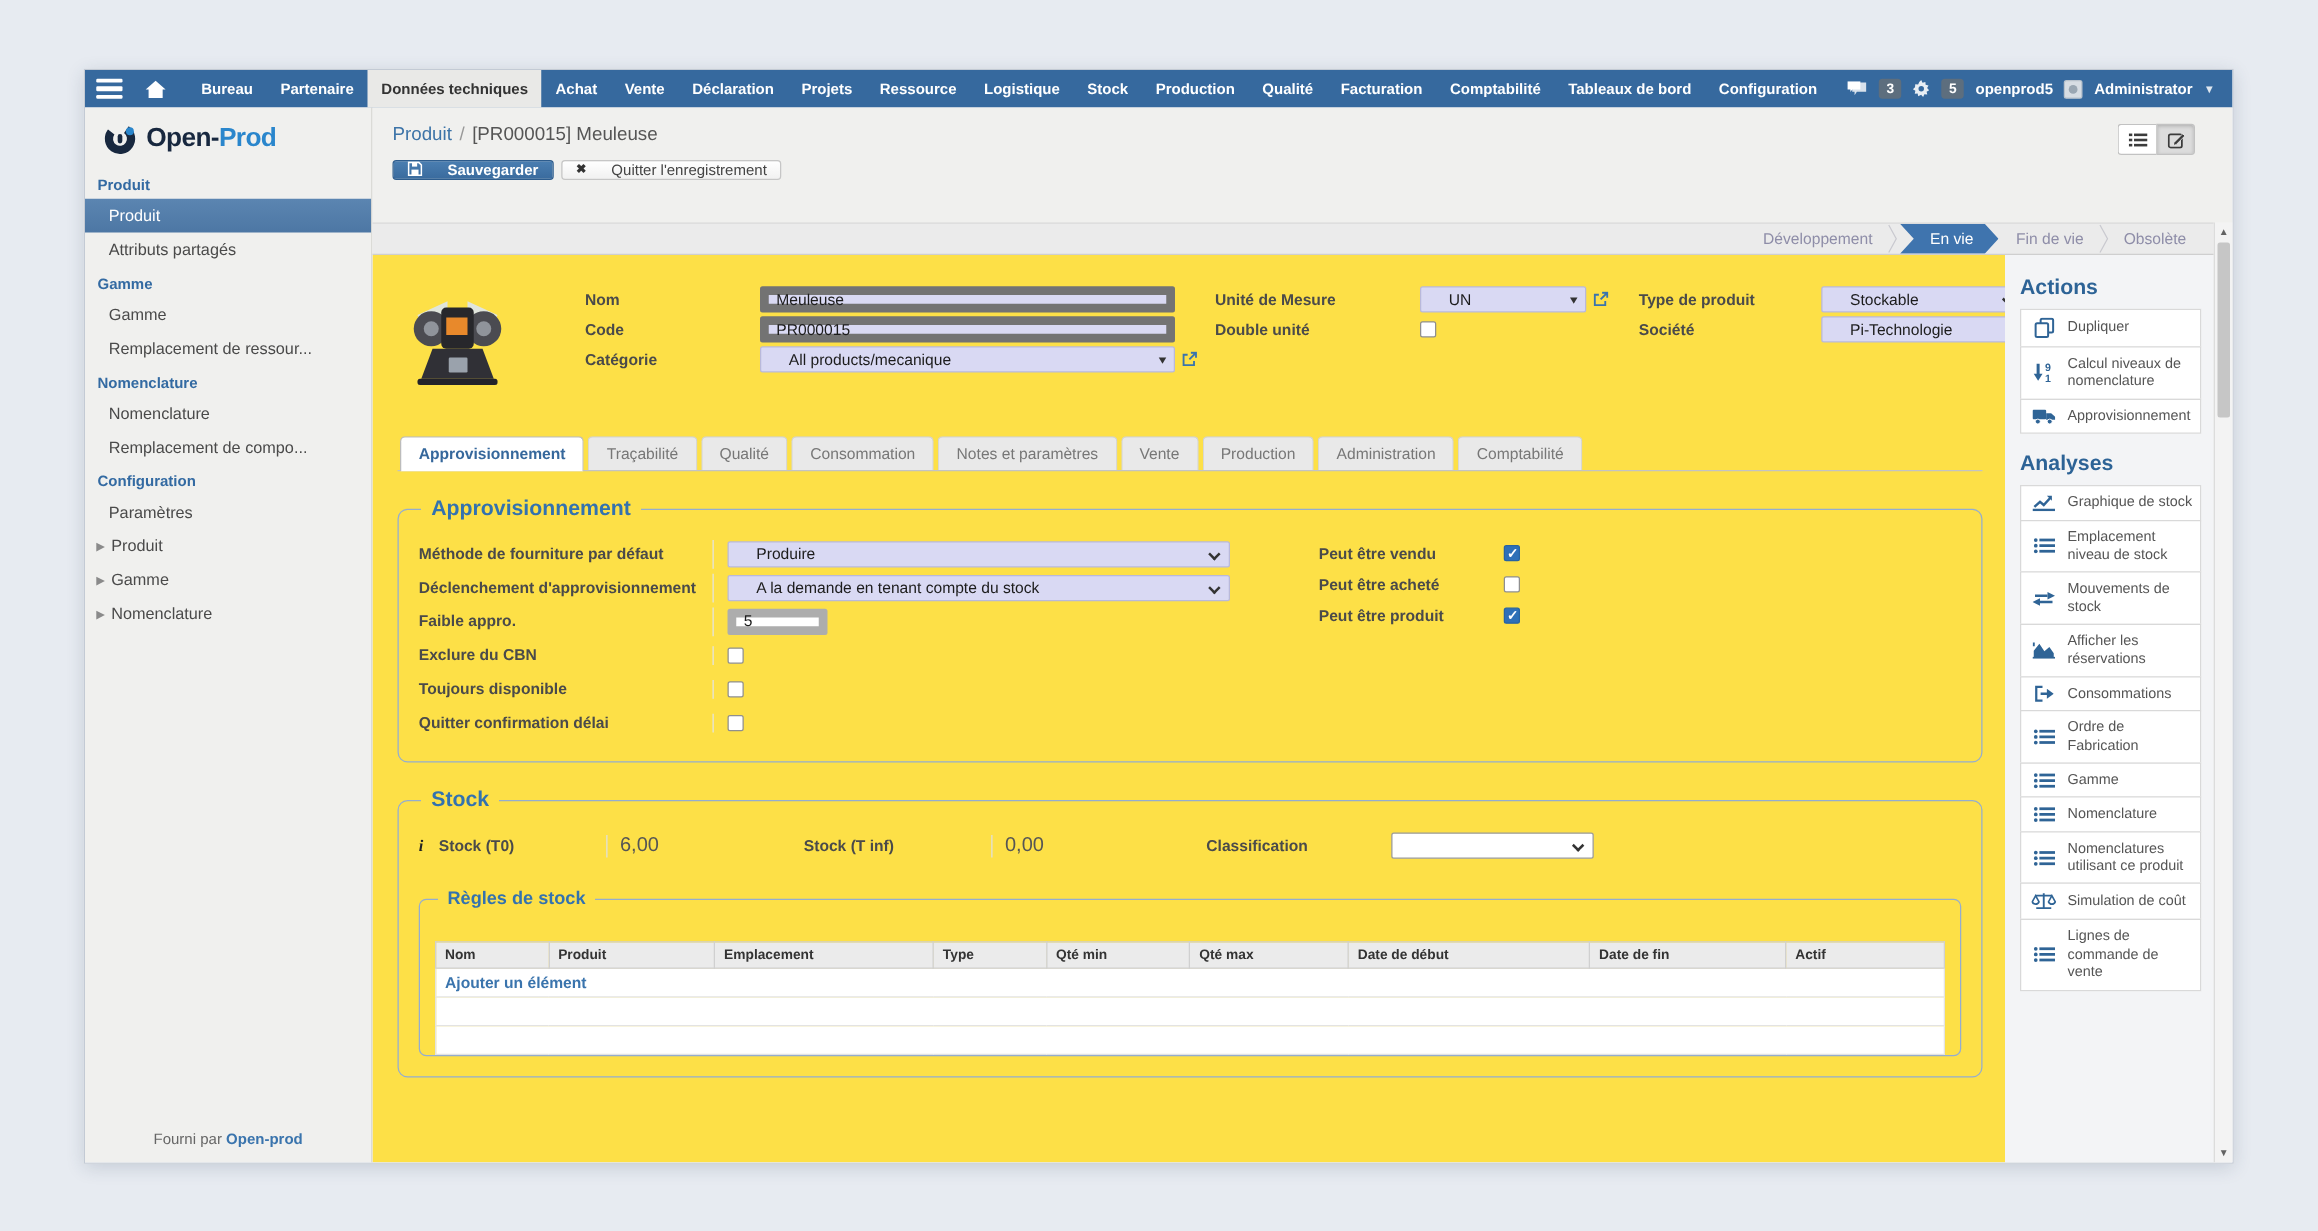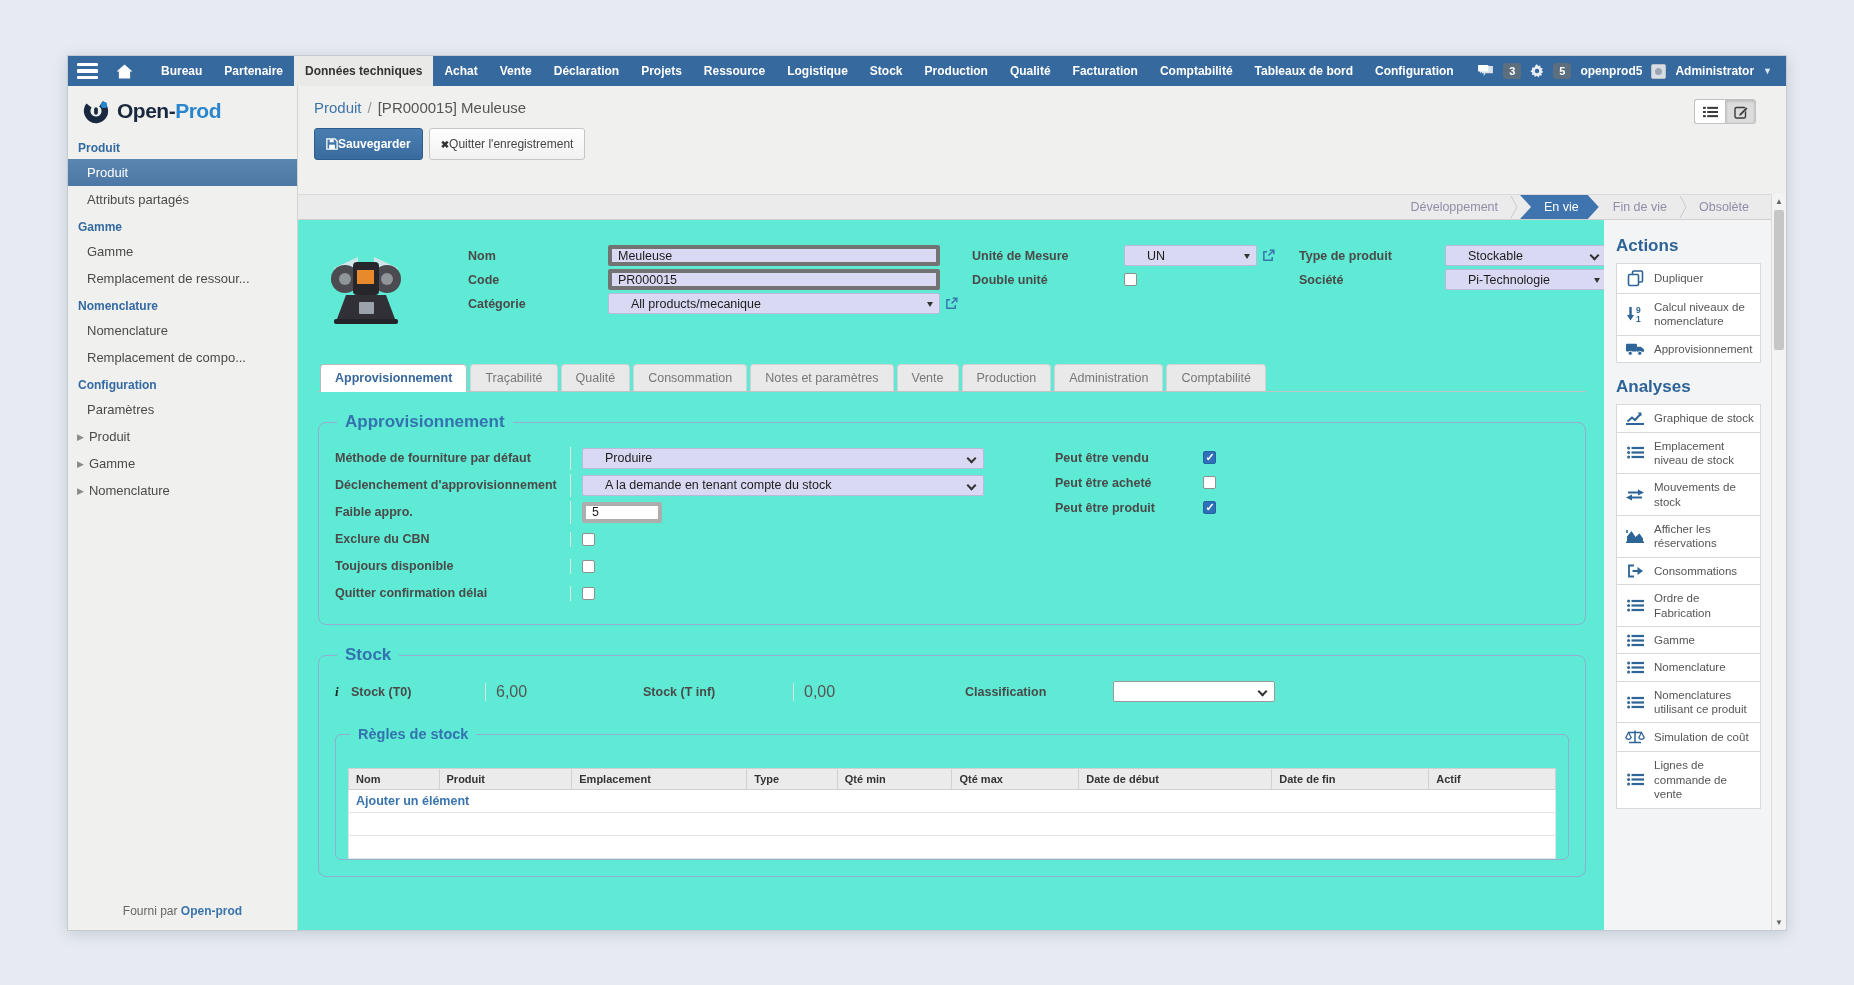--- a/index.html
+++ b/index.html
@@ -39,67 +39,67 @@
   .sb-footer{padding:9px 6px 12px;font-size:12px;color:#666;text-align:center}
   .sb-footer b{color:#3a74ad;cursor:pointer}
 
   
   .main{flex:1;display:flex;flex-direction:column;min-width:0;background:#f0f0ee}
   .m-header{padding:13px 16px 0;position:relative;flex:0 0 auto}
   .crumbs{font-size:15px;color:#555}
   .crumbs a{color:#3d74a8;text-decoration:none;cursor:pointer}
   .crumbs .sep{color:#999;margin:0 6px}
   .btnrow{margin:12px 0 34px;display:flex;gap:6px}
-  .btn{display:inline-flex;align-items:center;gap:0;font-size:12px;height:32px;padding:0 11px;border-radius:3px;cursor:pointer;white-space:nowrap}
+  .btn{display:inline-flex;align-items:flex-start;gap:20px;font-size:12px;height:16px;padding:0 11px;border-radius:3px;cursor:pointer;white-space:nowrap}
   .btn-primary{background:linear-gradient(#4a7eb1,#3a6b9e);border:1px solid #2d5c8d;color:#fff;font-weight:700}
   .btn-plain{background:linear-gradient(#fff,#f1f1f1);border:1px solid #c6c6c6;color:#444}
   .btn-plain .x{font-size:10px;color:#333;font-weight:700}
   .viewswitch{position:absolute;right:30px;top:13px;display:flex}
   .vs-btn{width:31px;height:25px;border:1px solid #c2c2c2;background:#fff;display:flex;align-items:center;justify-content:center;cursor:pointer;color:#3b3b3b}
   .vs-btn:first-child{border-radius:3px 0 0 3px;border-right:none}
   .vs-btn:last-child{border-radius:0 3px 3px 0}
   .vs-btn.active{background:#dcdcdc;box-shadow:inset 0 1px 3px rgba(0,0,0,.2)}
 
   .m-body{flex:1;position:relative;min-height:0}
   .m-inner{height:100%;margin-right:15px;display:flex;flex-direction:column}
   .ribbon{height:26px;background:#ebebeb;border-top:1px solid #dadada;border-bottom:1px solid #cfcfcf;display:flex;align-items:center;justify-content:flex-end;padding-right:10px;flex:0 0 auto}
   .step{font-size:12.5px;color:#8e8da8;padding:0 12px;white-space:nowrap;cursor:pointer}
   .step.current{background:#3f74ae;color:#fff;padding:5px 20px 5px 24px;margin:0 2px;clip-path:polygon(0 0,calc(100% - 11px) 0,100% 50%,calc(100% - 11px) 100%,0 100%,11px 50%);font-size:12.5px}
   .chevsep{flex:0 0 auto}
 
   .content-row{flex:1;display:flex;min-height:0;overflow:hidden}
-  .sheet{flex:1;background:#5eead4;padding:0 18px 0 20px;overflow:hidden;min-width:0}
+  .sheet{flex:1;background:#fde047;padding:0 18px 0 20px;overflow:hidden;min-width:0}
   .rail{width:167px;flex:0 0 auto;background:#f3f4f6;padding:2px 10px 0 12px;overflow:hidden}
 
   
   .vscroll{position:absolute;right:0;top:0;bottom:0;width:15px;background:#f3f3f3;border-left:1px solid #dcdcdc}
   .vs-arrow{height:15px;display:flex;align-items:center;justify-content:center;font-size:8px;color:#636363;cursor:pointer}
   .vs-thumb{position:absolute;left:2px;right:2px;top:16px;height:140px;background:#c6c6c6;border-radius:2px;cursor:pointer}
   .vs-arrow.down{position:absolute;bottom:0;left:0;right:0}
 
   
   .form-top{display:flex;padding-top:24px}
   .pimg{margin-left:12px;width:72px;flex:0 0 auto;cursor:pointer}
   .fcols{display:flex;margin-left:66px}
   .frow{display:flex;align-items:center;height:23px;margin-bottom:1px}
   .flabel{font-size:12.5px;font-weight:700;color:#4a4a4a}
   .g1 .flabel{width:140px}
   .g1 .ctl{width:332px}
   .g2{margin-left:14px}
-  .g2 .flabel{width:152px}
+  .g2 .flabel{width:164px}
   .g2 .ctl{width:133px}
   .g3{margin-left:24px}
   .g3 .flabel{width:146px}
   .g3 .ctl{width:162px}
   .ctl{position:relative}
   .sel{background:#d9d9f3;border:1px solid #b9b9da;height:21px;display:flex;align-items:center;padding:0 18px 0 22px;font-size:12.5px;color:#1c1c1c;border-radius:2px;cursor:pointer;position:relative;overflow:hidden;white-space:nowrap}
   .sel::after{content:"";position:absolute;right:6px;top:8px;border-left:3.5px solid transparent;border-right:3.5px solid transparent;border-top:5px solid #333}
   .sel.chev::after{border:solid #333;border-width:0 2px 2px 0;width:5px;height:5px;transform:rotate(45deg);top:6px;right:8px;background:none}
   .sel.white{background:#fff;border-color:#9a9a9a}
-  .tin{background:#d9d9f3;border:4px solid #737373;height:21px;display:flex;align-items:center;padding:0 6px;font-size:12.5px;color:#1c1c1c;border-radius:2px}
+  .tin{background:#d9d9f3;border:7px solid #737373;height:21px;display:flex;align-items:center;padding:0 6px;font-size:12.5px;color:#1c1c1c;border-radius:2px}
   .tin.white{background:#fff;border-color:#adadad}
   .extlink{color:#3a74ad;margin-left:5px;display:inline-flex;cursor:pointer;flex:0 0 auto}
   .cb{width:13px;height:13px;border:1px solid #8f8f8f;background:#fff;border-radius:2px;display:inline-block;position:relative;cursor:pointer;flex:0 0 auto}
   .cb.checked{background:#2e70b8;border-color:#2763a3}
   .cb.checked::after{content:"✓";color:#fff;font-size:11px;font-weight:700;position:absolute;left:1.5px;top:-1.5px}
 
   
   .tabs{display:flex;margin-top:28px;border-bottom:1px solid #c3c3c3;padding-left:2px}
   .tab{font-size:12.5px;color:#777;background:#e9e9e9;border:1px solid #d2d2d2;border-bottom:none;border-radius:4px 4px 0 0;padding:6px 14px;margin-right:3px;cursor:pointer;white-space:nowrap}
   .tab.active{background:#fff;color:#36689c;font-weight:700;border-color:#bcbcbc;margin-bottom:-1px;padding-bottom:7px}

